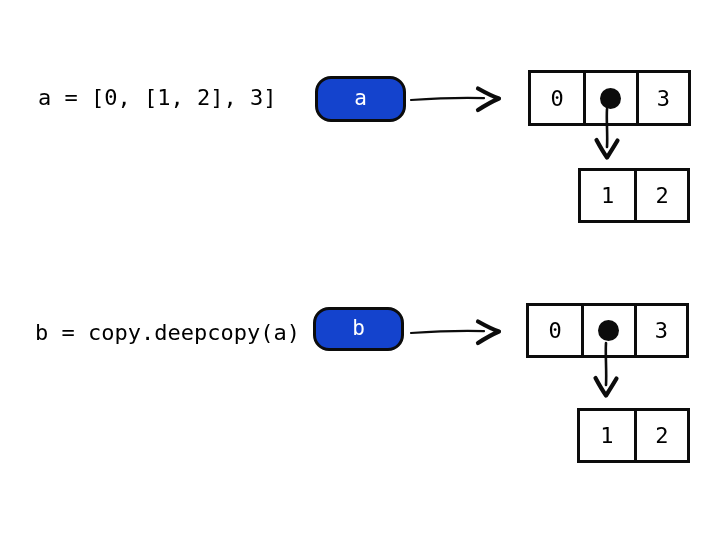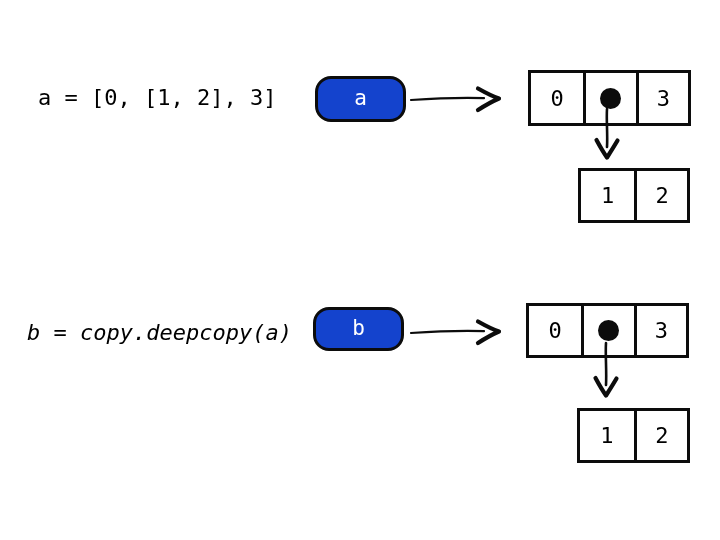--- a/index.html
+++ b/index.html
@@ -12,21 +12,21 @@
     overflow: hidden;
   }
   .code {
     position: absolute;
     font-size: 22px;
     line-height: 26px;
     color: #000000;
     white-space: pre;
   }
   .code-a { left: 38px; top: 85px; }
-  .code-b { left: 27px; top: 320px; font-style: italic; }
+  .code-b { left: 35px; top: 320px; }
 
   .pill {
     position: absolute;
     background: var(--accent, #1443cd);
     border: 3px solid #0c0c0c;
     border-radius: 16px;
     display: flex;
     align-items: center;
     justify-content: center;
     box-sizing: border-box;

